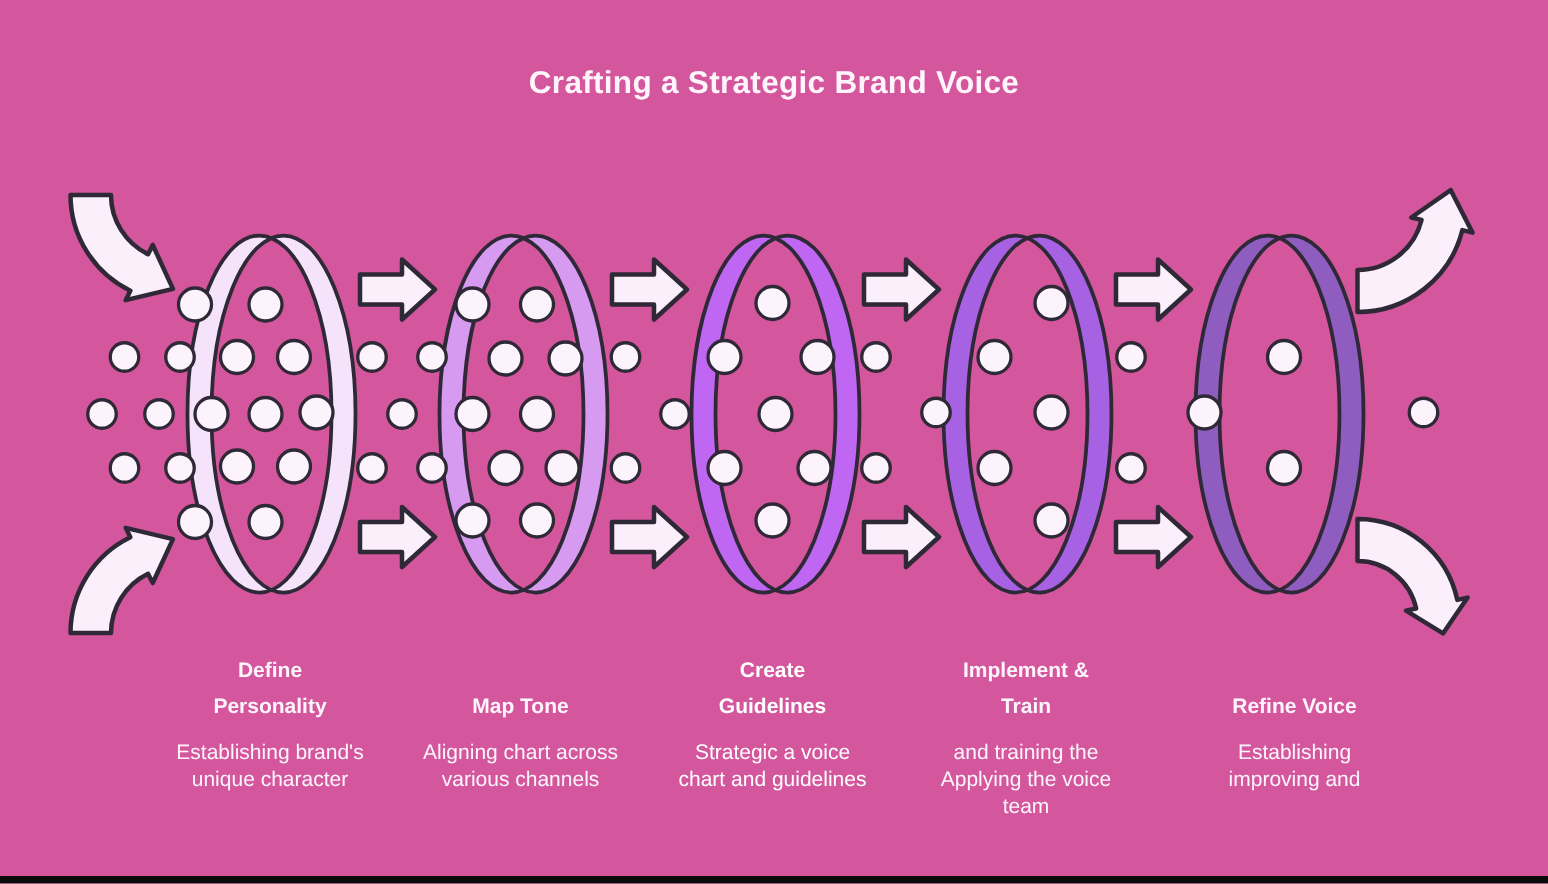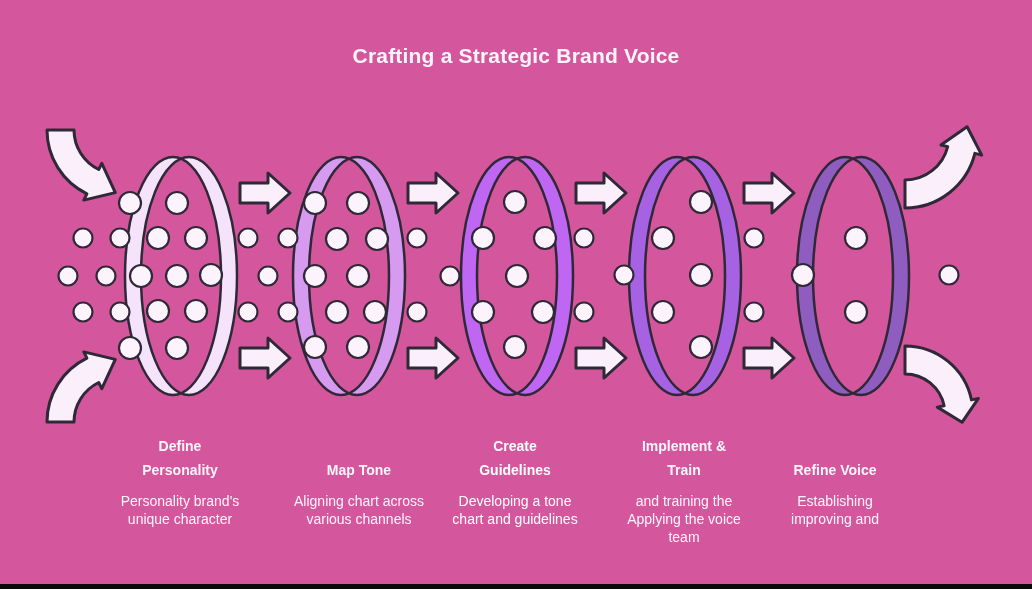--- a/index.html
+++ b/index.html
@@ -154,59 +154,59 @@
     </svg>
 
   <div id="title" style="color: rgb(253, 245, 251);">Crafting a Strategic Brand Voice</div>
 
   <div class="step" style="left: 85px; color: rgb(253, 245, 251);">
     <div class="step-heading">
       <span>Define</span>
       <span>Personality</span>
     </div>
     <div class="step-sub">
-      <span>Personality brand's</span>
+      <span>Establishing brand's</span>
       <span>unique character</span>
     </div>
   </div>
 
-  <div class="step" style="left: 264px; color: rgb(253, 245, 251);">
+  <div class="step" style="left: 252px; color: rgb(253, 245, 251);">
     <div class="step-heading">
       <span>Map Tone</span>
     </div>
     <div class="step-sub">
       <span>Aligning chart across</span>
       <span>various channels</span>
     </div>
   </div>
 
   <div class="step" style="left: 420px; color: #ffffff;">
     <div class="step-heading">
       <span>Create</span>
       <span>Guidelines</span>
     </div>
     <div class="step-sub">
-      <span>Developing a tone</span>
+      <span>Strategic a voice</span>
       <span>chart and guidelines</span>
     </div>
   </div>
 
   <div class="step" style="left: 589px; color: rgb(253, 245, 251);">
     <div class="step-heading">
       <span>Implement &amp;</span>
       <span>Train</span>
     </div>
     <div class="step-sub">
       <span>and training the</span>
       <span>Applying the voice</span>
       <span>team</span>
     </div>
   </div>
 
-  <div class="step" style="left: 740px; color: rgb(253, 245, 251);">
+  <div class="step" style="left: 768px; color: rgb(253, 245, 251);">
     <div class="step-heading">
       <span>Refine Voice</span>
     </div>
     <div class="step-sub">
       <span>Establishing</span>
       <span>improving and</span>
     </div>
   </div>
 
   <div id="bottom-bar" style="background: rgb(10, 10, 10);"></div>

